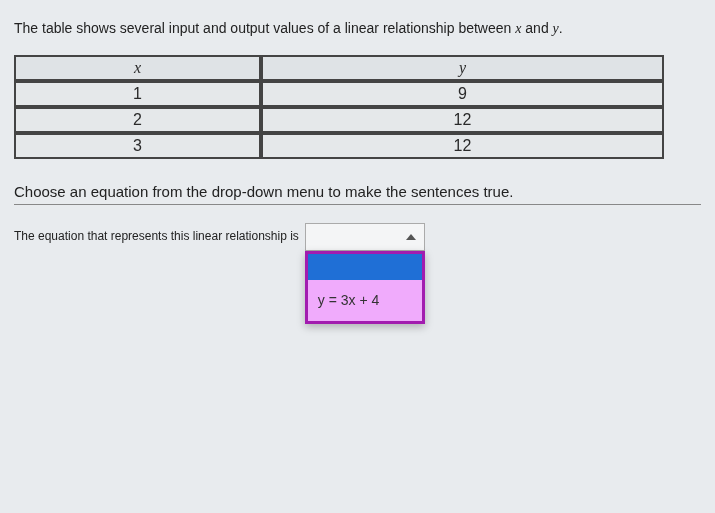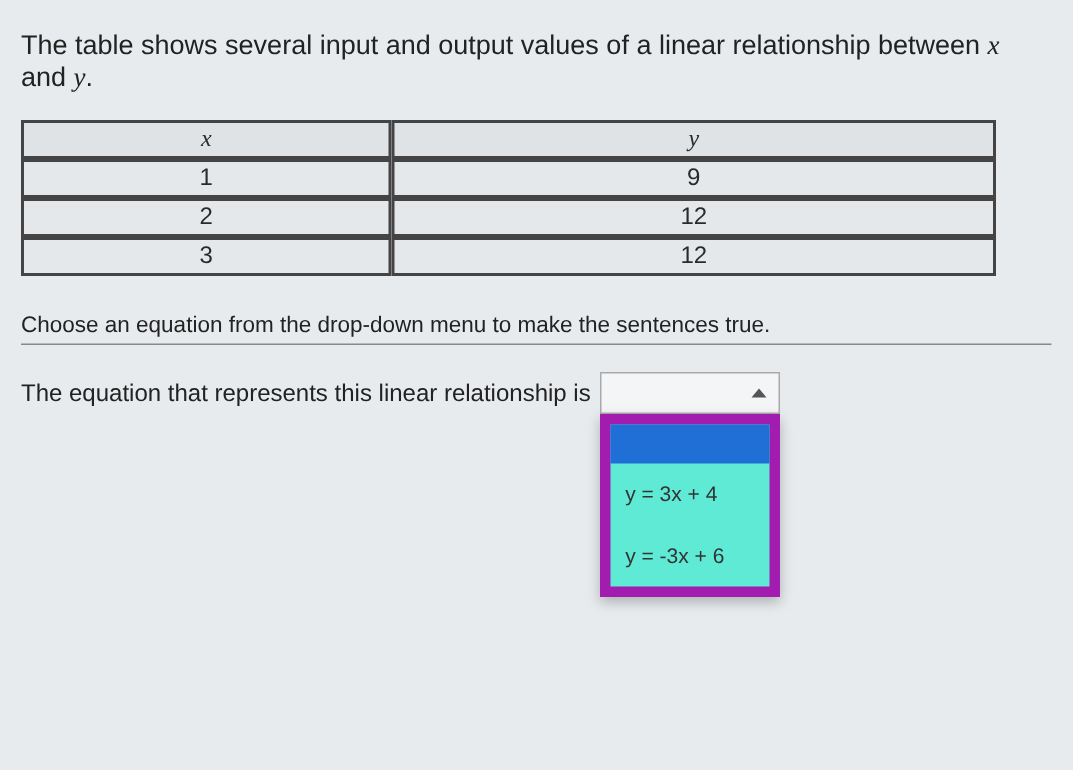--- a/index.html
+++ b/index.html
@@ -10,21 +10,21 @@
     body {
       font-family: Arial, sans-serif;
       background: #e8ebee;
       width: 715px;
       height: 513px;
       padding: 20px 14px;
       color: #2a2a2a;
       position: relative;
     }
     .question-text {
-      font-size: 18px;
+      font-size: 14px;
       margin-bottom: 18px;
       color: #222;
     }
     .ital {
       font-style: italic;
       font-family: 'Times New Roman', serif;
     }
     .data-table {
       border-collapse: separate;
       border-spacing: 0;
@@ -56,21 +56,21 @@
       border-top: 1px solid #888;
       margin-bottom: 18px;
       width: 100%;
     }
     .sentence-row {
       display: flex;
       align-items: flex-start;
       gap: 6px;
     }
     .sentence-text {
-      font-size: 16px;
+      font-size: 12px;
       color: #222;
       padding-top: 6px;
     }
     .dropdown-wrap {
       position: relative;
       width: 120px;
     }
     .dropdown-selected {
       border: 1px solid #aaa;
       background: #f4f5f6;
@@ -87,22 +87,22 @@
       height: 0;
       border-left: 5px solid transparent;
       border-right: 5px solid transparent;
       border-bottom: 6px solid #555;
     }
     .dropdown-list {
       position: absolute;
       top: 28px;
       left: 0;
       width: 120px;
-      background: #5eead4;
-      border: 7px solid #a21caf;
+      background: #f0abfc;
+      border: 3px solid #a21caf;
       box-shadow: 0 3px 8px rgba(0,0,0,0.25);
     }
     .dropdown-item {
       padding: 10px 10px;
       font-size: 14px;
       color: #333;
       cursor: pointer;
       line-height: 1.5;
       min-height: 22px;
     }
@@ -154,18 +154,15 @@
       <span></span>
       <span class="caret-up"></span>
     </div>
     <div class="dropdown-list">
       <div class="dropdown-item blank selected">
         <span></span>
       </div>
       <div class="dropdown-item">
         <span>y = 3x + 4</span>
       </div>
-      <div class="dropdown-item">
-        <span>y = -3x + 6</span>
-      </div>
     </div>
   </div>
 </div>
 
 </body></html>

